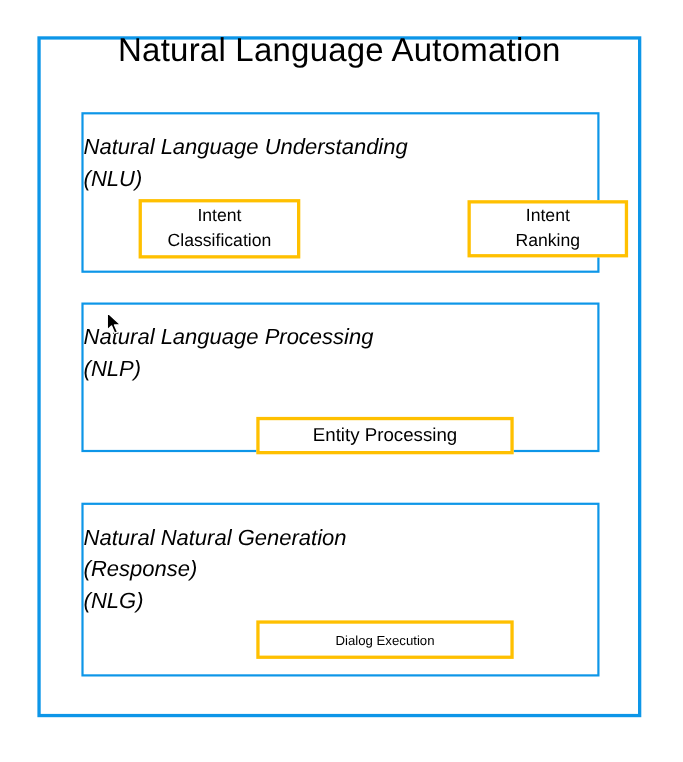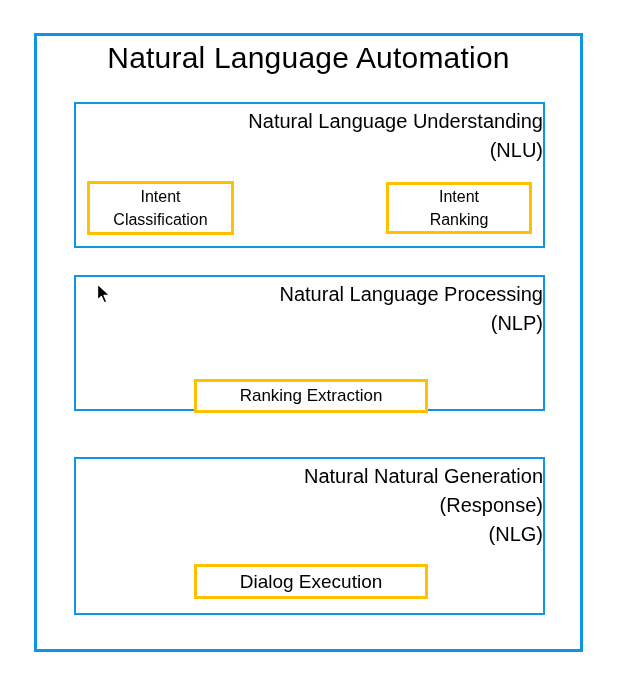--- a/index.html
+++ b/index.html
@@ -23,73 +23,75 @@
   }
   .outer-frame{
     position:absolute;
     left:34px; top:33px;
     width:549px; height:619px;
     border:3px solid var(--blue);
     background:var(--bg);
   }
   .diagram-title{
     position:absolute;
-    left:34px; top:40px;
+    left:34px; top:28px;
     width:549px;
     text-align:center;
     font-size:30px;
     line-height:36px;
     font-weight:400;
     color:var(--text);
     letter-spacing:0.2px;
   }
   .section{
     position:absolute;
     left:74px;
     width:471px;
     border:2px solid var(--blue);
     background:var(--bg);
   }
   .section-nlu{ top:102px; height:146px; }
   .section-nlp{ top:275px; height:136px; }
   .section-nlg{ top:457px; height:158px; }
   .section-heading{
-    padding-top:3px;
-    text-align:right;
+    padding-top:16px;
+    text-align:left;
     font-size:20px;
     line-height:29px;
     color:var(--text);
+    font-style:italic;
   }
   .sub-box{
     position:absolute;
     border:3px solid var(--yellow);
     background:var(--bg);
     display:flex;
     flex-direction:column;
     align-items:center;
     justify-content:center;
     text-align:center;
     color:var(--text);
+    margin-left:39px;
   }
   .sub-box .line{display:block;}
   .box-intent-classification{
     left:11px; top:77px; width:147px; height:54px;
     font-size:16px; line-height:23px;
   }
   .box-intent-ranking{
     left:310px; top:78px; width:146px; height:52px;
     font-size:16px; line-height:23px;
   }
   .box-entity-extraction{
     left:118px; top:102px; width:234px; height:34px;
     font-size:17px; line-height:20px;
   }
   .box-dialog-execution{
     left:118px; top:105px; width:234px; height:35px;
-    font-size:19px; line-height:20px;
+    font-size:12px; line-height:20px;
   }
   .mouse-cursor{
     position:absolute;
     left:96px; top:283px;
     width:15px; height:22px;
     pointer-events:none;
   }
 </style>
 </head>
 <body>
@@ -114,21 +116,21 @@
       <span class="line">Ranking</span>
     </div>
   </div>
 
   <div class="section section-nlp">
     <div class="section-heading">
       <div>Natural Language Processing</div>
       <div>(NLP)</div>
     </div>
     <div class="sub-box box-entity-extraction">
-      <span class="line">Ranking Extraction</span>
+      <span class="line">Entity Processing</span>
     </div>
   </div>
 
   <div class="section section-nlg">
     <div class="section-heading">
       <div>Natural Natural Generation</div>
       <div>(Response)</div>
       <div>(NLG)</div>
     </div>
     <div class="sub-box box-dialog-execution">

